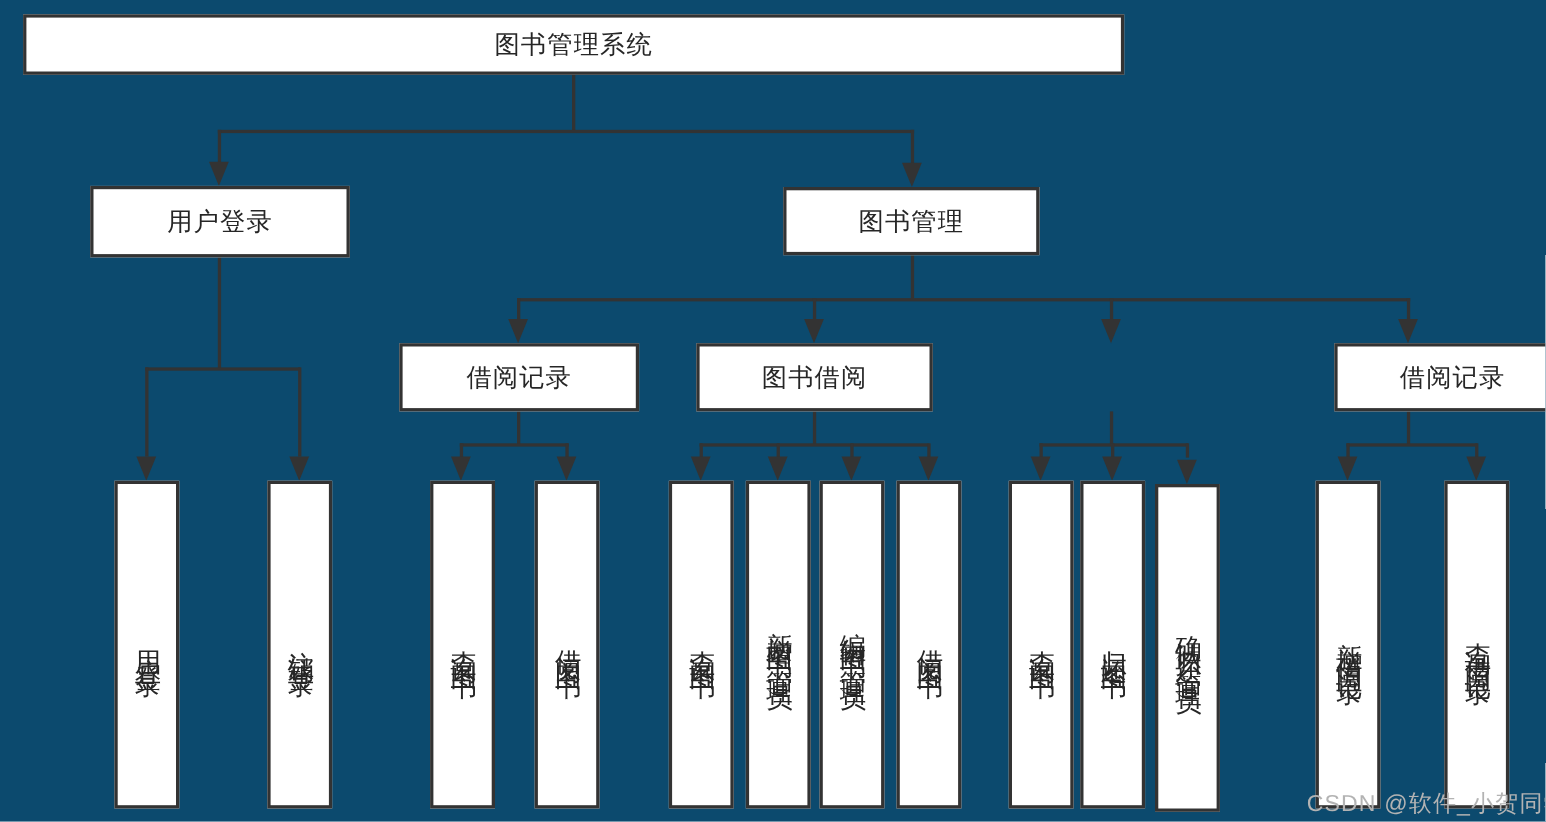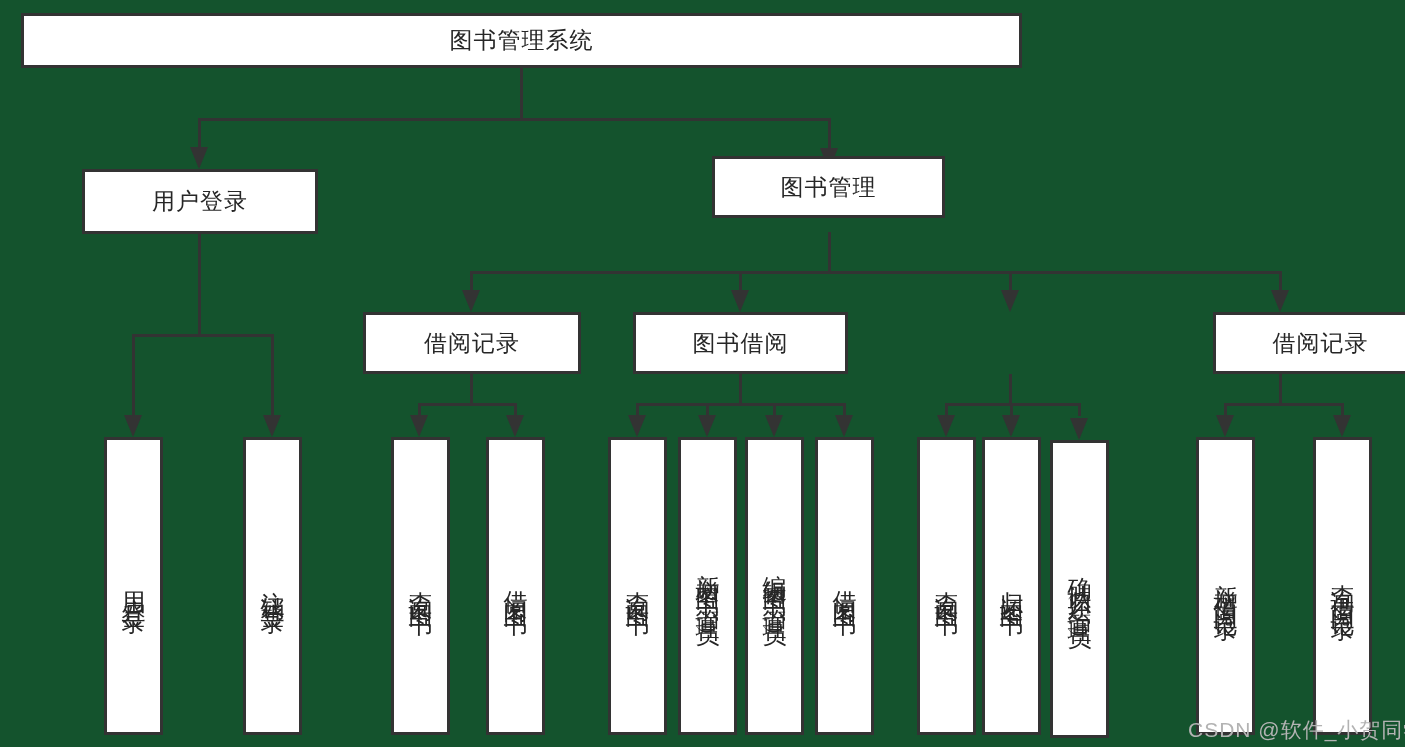--- a/index.html
+++ b/index.html
@@ -1,19 +1,19 @@
 <!DOCTYPE html>
 <html><head>
 <meta charset="utf-8">
 <style>
   html,body{margin:0;padding:0;background:#fff;}
   #canvas{
     position:relative;
     width:1405px;height:747px;
-    background:#14532d;
+    background:#0c4a6e;
     font-family:"Liberation Sans","DejaVu Sans",sans-serif;
     overflow:hidden;
   }
   .hbox{
     position:absolute;
     box-sizing:border-box;
     border:3px solid #333;
     background:#fff;
     display:flex;align-items:center;justify-content:center;
     font-size:23px;color:#262626;
@@ -66,21 +66,21 @@
   <div class="vline" style="left:520px;top:68px;height:51px;"></div>
   <div class="hline" style="left:198px;top:118px;width:633px;"></div>
   <div class="vline" style="left:198px;top:118px;height:31px;"></div>
   <div class="arw" style="left:190px;top:147px;"></div>
   <div class="vline" style="left:828px;top:118px;height:31px;"></div>
   <div class="arw" style="left:820px;top:148px;"></div>
 
   <div class="hbox" style="left:82px;top:169px;width:236px;height:65px;">
     <span>用户登录</span>
   </div>
-  <div class="hbox" style="left:712px;top:156px;width:233px;height:62px;">
+  <div class="hbox" style="left:712px;top:170px;width:233px;height:62px;">
     <span>图书管理</span>
   </div>
 
   <div class="vline" style="left:198px;top:234px;height:102px;"></div>
   <div class="hline" style="left:132px;top:334px;width:141px;"></div>
   <div class="vline" style="left:132px;top:334px;height:81px;"></div>
   <div class="arw" style="left:124px;top:415px;"></div>
   <div class="vline" style="left:271px;top:334px;height:81px;"></div>
   <div class="arw" style="left:263px;top:415px;"></div>
 

